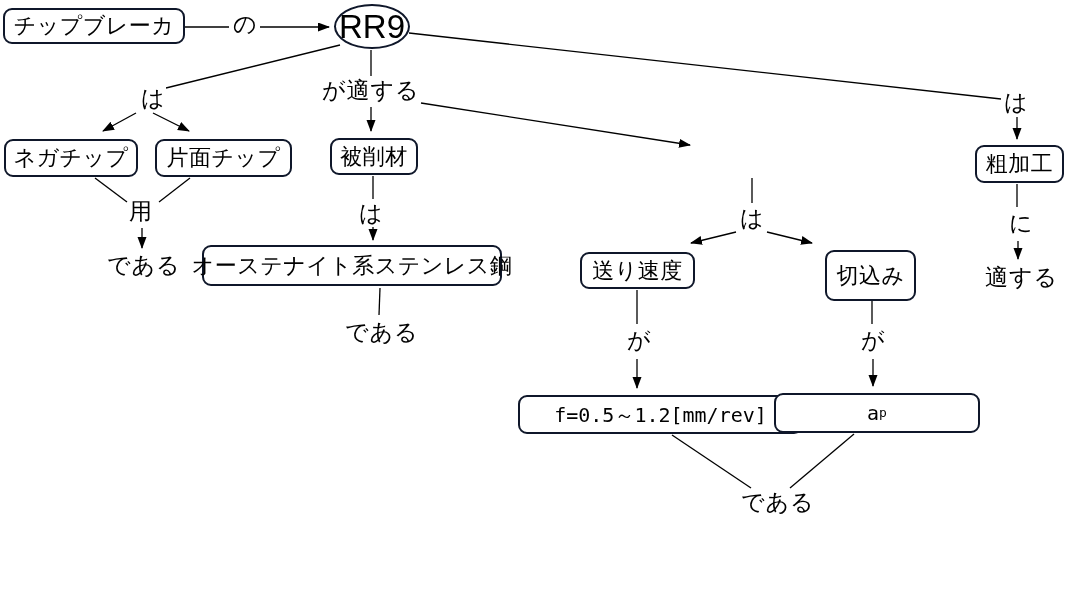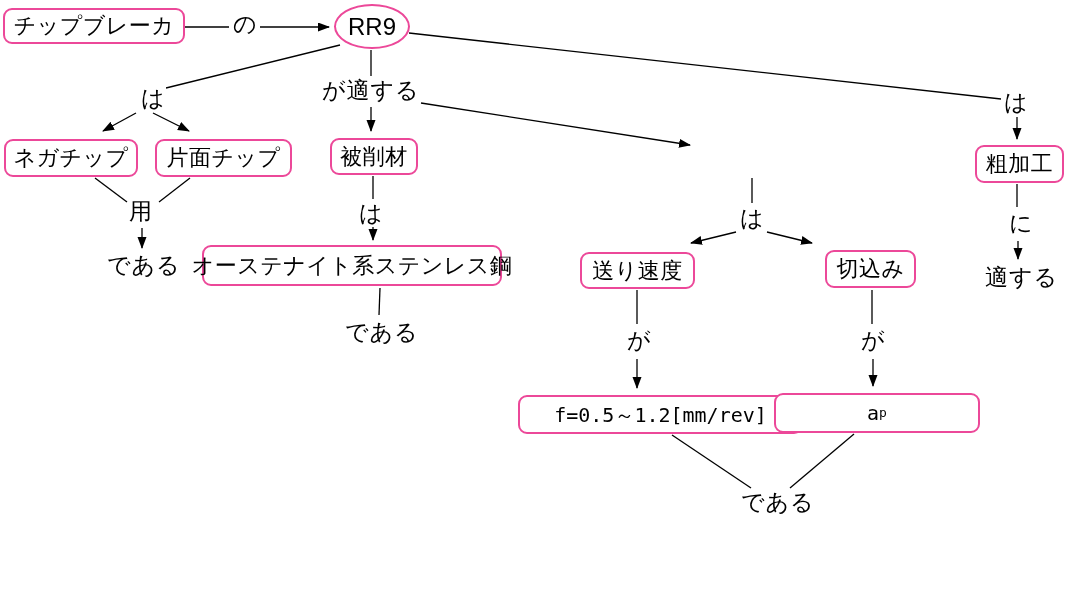--- a/index.html
+++ b/index.html
@@ -20,30 +20,30 @@
     position: absolute;
     left: 0; top: 0;
     width: 1067px; height: 607px;
     pointer-events: none;
   }
   .node {
     position: absolute;
     display: flex;
     align-items: center;
     justify-content: center;
-    border: 2px solid #ec4899;
+    border: 2px solid #0f172a;
     background: #ffffff;
     box-sizing: border-box;
     font-size: 22px;
     line-height: 1;
     white-space: nowrap;
     letter-spacing: 0.5px;
   }
   .box { border-radius: 9px; }
-  .ellipse { border-radius: 50%; font-size: 24px; letter-spacing: 0; }
+  .ellipse { border-radius: 50%; font-size: 33px; letter-spacing: 0; }
   .mono {
     font-family: "DejaVu Sans Mono", "Liberation Mono", monospace;
     font-size: 20px;
     letter-spacing: 0;
   }
   .mono sub {
     font-size: 13px;
     line-height: 0;
     vertical-align: -4px;
   }
@@ -122,21 +122,21 @@
 
   <div class="node box" style="left:155px;top:139px;width:137px;height:38px">片面チップ</div>
 
   <div class="node box" style="left:330px;top:138px;width:88px;height:37px">被削材</div>
 
   <div class="node box" style="left:202px;top:245px;width:300px;height:41px">オーステナイト系ステンレス鋼</div>
 
 
   <div class="node box" style="left:580px;top:252px;width:115px;height:37px">送り速度</div>
 
-  <div class="node box" style="left:825px;top:250px;width:91px;height:38px">切込み</div>
+  <div class="node box" style="left:825px;top:250px;width:91px;height:51px">切込み</div>
 
   <div class="node box mono" style="left:518px;top:395px;width:285px;height:39px">f=0.5～1.2[mm/rev]</div>
 
   <div class="node box mono" style="left:774px;top:393px;width:206px;height:40px">
     <span>a</span>
       <sub>p</sub>
   </div>
 
   <div class="node box" style="left:975px;top:145px;width:89px;height:38px">粗加工</div>
 

